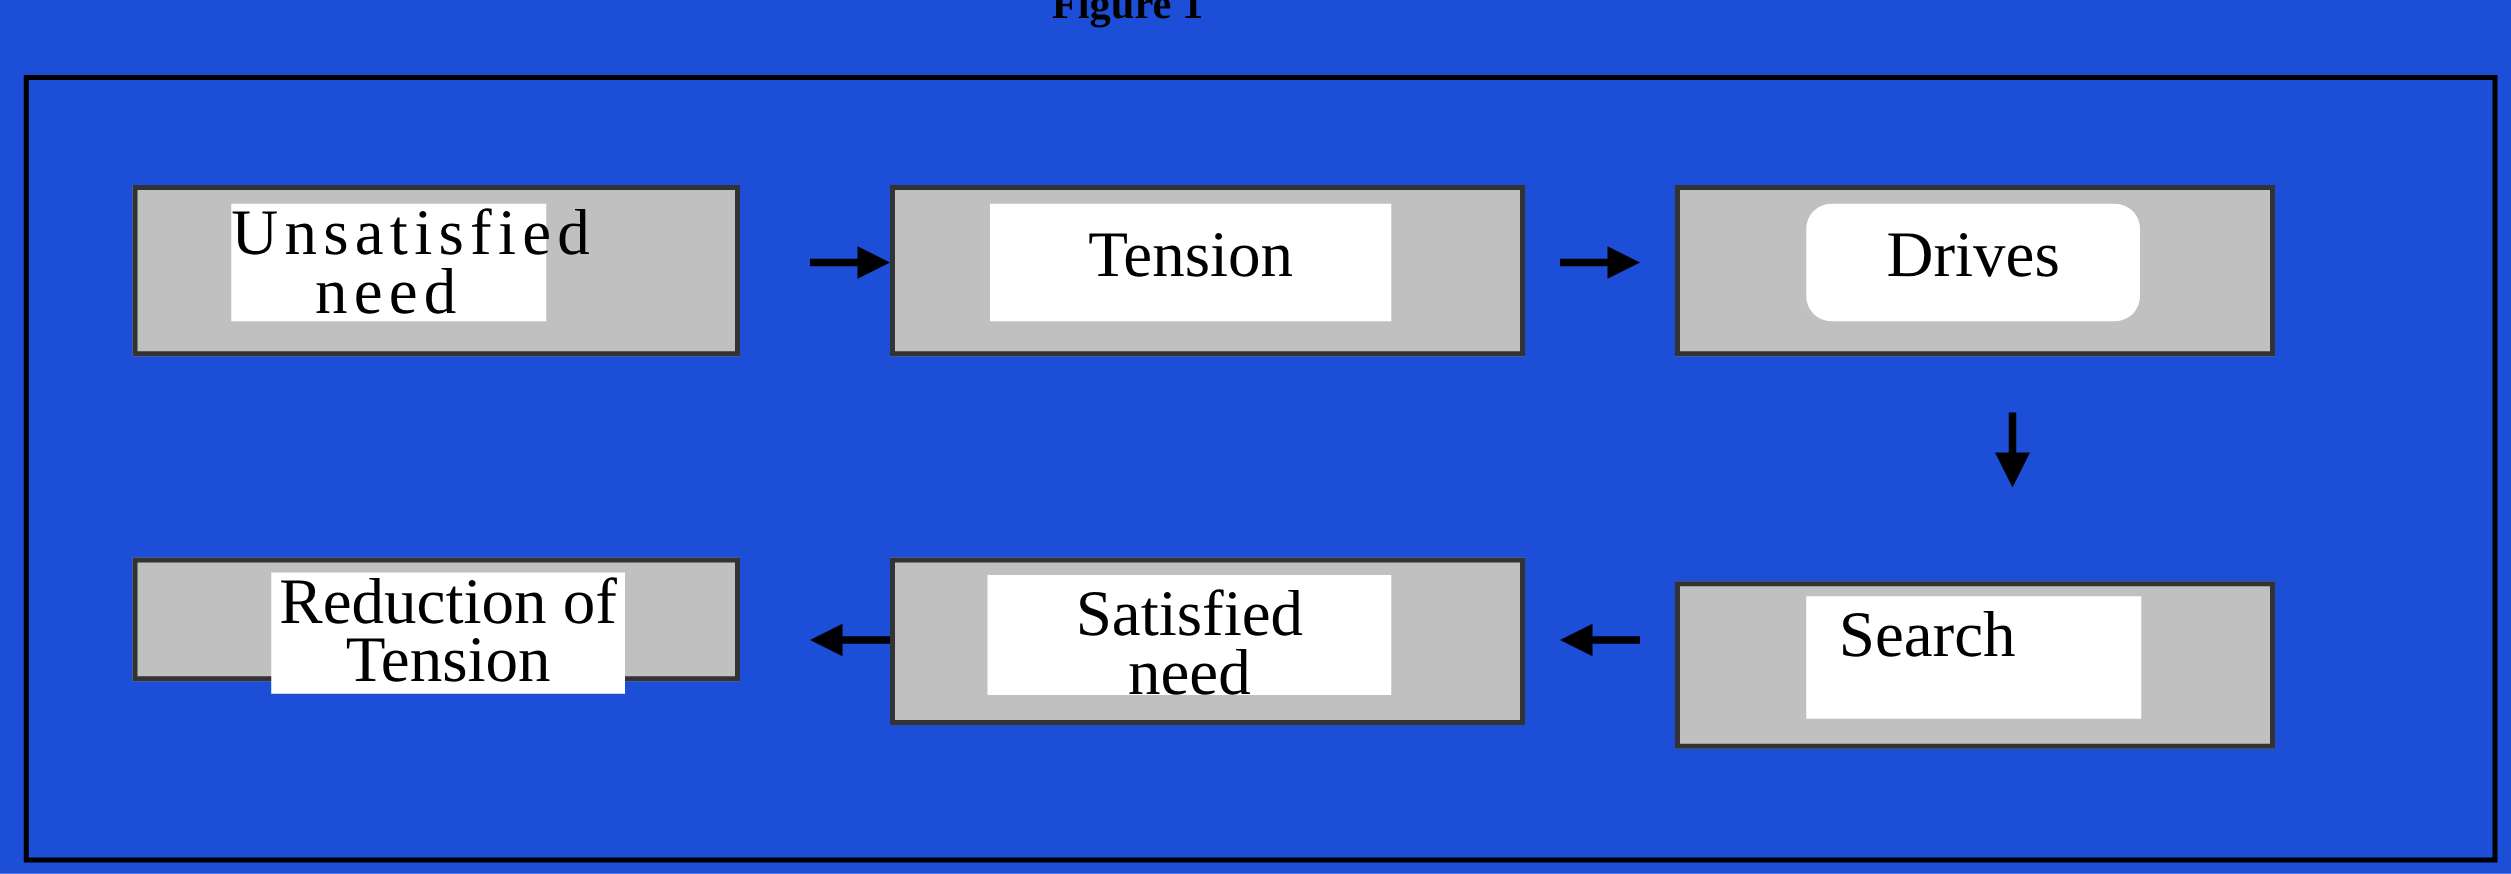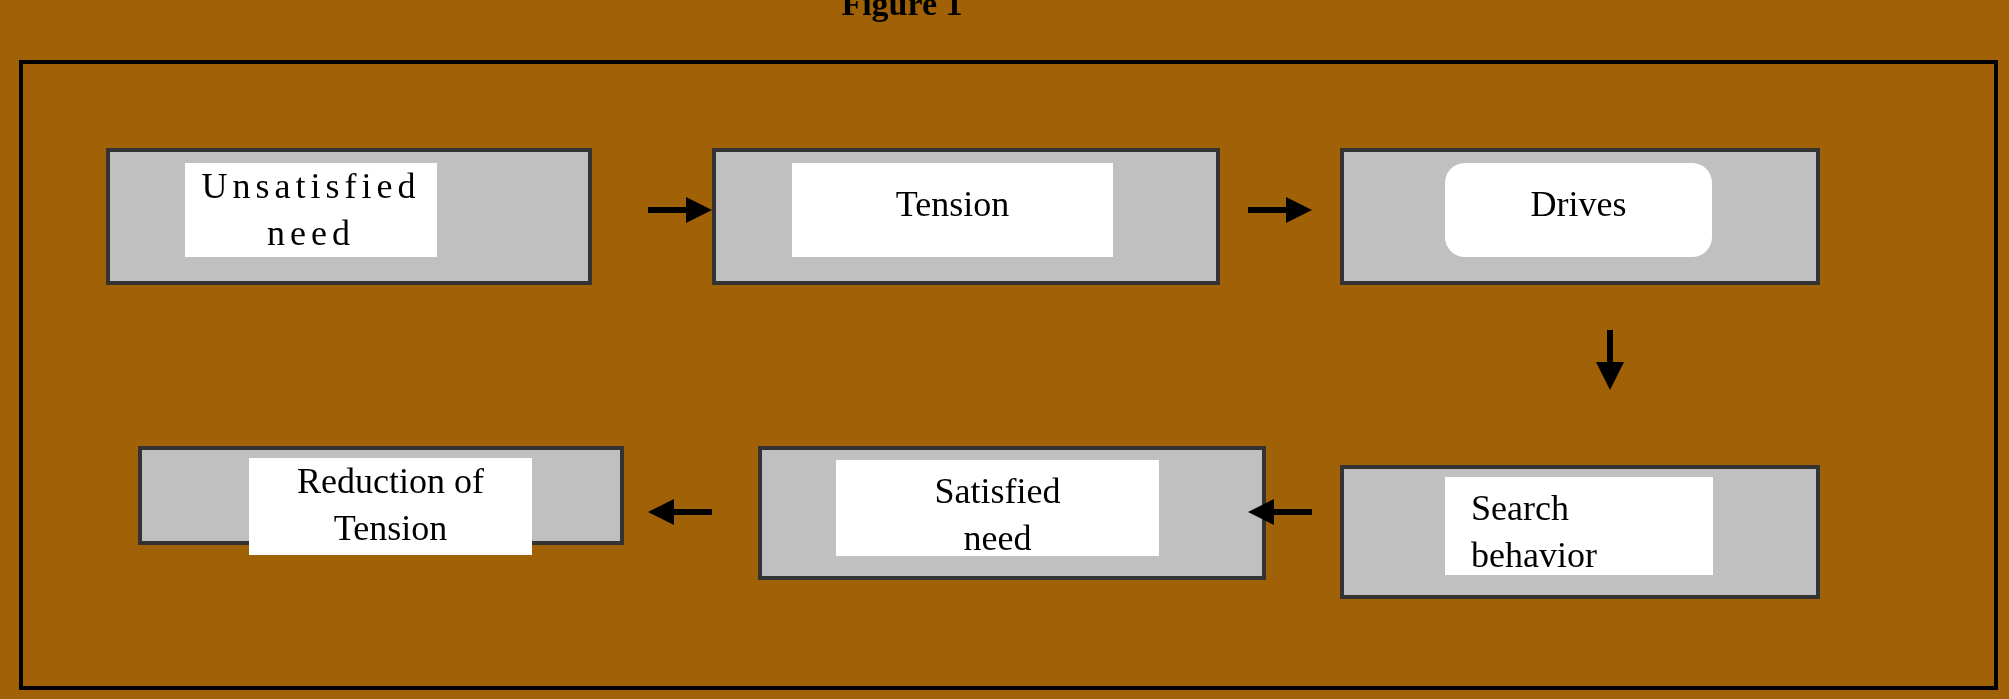--- a/index.html
+++ b/index.html
@@ -6,28 +6,28 @@
     --box-fill:#c0c0c0;
     --box-border:#333333;
     --frame-border:#000000;
     --arrow:#000000;
     --label-bg:#ffffff;
     --text:#000000;
   }
   *{margin:0;padding:0;box-sizing:border-box;}
   html,body{width:2009px;height:699px;background:#ffffff;overflow:hidden;
     font-family:"Liberation Serif", serif;}
-  .stage{position:absolute;left:0;top:0;width:2009px;height:699px;background:#a16207;}
+  .stage{position:absolute;left:0;top:0;width:2009px;height:699px;background:#1d4ed8;}
   .figure-title{position:absolute;left:902px;top:-15px;transform:translateX(-50%);
     font-size:34px;font-weight:bold;color:var(--text);white-space:nowrap;}
   .frame{position:absolute;left:19px;top:60px;width:1979px;height:630px;
     border:4px solid var(--frame-border);background:transparent;}
   .box{position:absolute;background:var(--box-fill);border:4px solid var(--box-border);}
   .label{position:absolute;background:var(--label-bg);color:var(--text);
-    font-size:36px;line-height:47px;text-align:center;}
+    font-size:52px;line-height:47px;text-align:center;}
   .label .l{display:block;}
   .spaced .l{letter-spacing:5px;}
   .pt18{padding-top:18px;}
   .pt8{padding-top:8px;}
   .align-left{text-align:left;padding-left:26px;}
   .shaft,.head{position:absolute;}
   .shaft{background:var(--arrow);}
   .head{width:0;height:0;}
   .head.right{border-left:26px solid var(--arrow);border-top:13px solid transparent;border-bottom:13px solid transparent;}
   .head.left{border-right:26px solid var(--arrow);border-top:13px solid transparent;border-bottom:13px solid transparent;}
@@ -56,38 +56,37 @@
     </div>
   </div>
 
   <div class="box" style="left:1340px;top:148px;width:480px;height:137px;">
     <div class="label pt18" style="left:101px;top:11px;width:267px;height:94px;border-radius:20px;">
       <span class="l">Drives</span>
       <span class="l"></span>
     </div>
   </div>
 
-  <div class="box" style="left:106px;top:446px;width:486px;height:99px;margin-left:32px;">
+  <div class="box" style="left:106px;top:446px;width:486px;height:99px;">
     <div class="label" style="left:107px;top:8px;width:283px;height:97px;">
       <span class="l">Reduction of</span>
       <span class="l">Tension</span>
     </div>
   </div>
 
-  <div class="box" style="left:712px;top:446px;width:508px;height:134px;margin-left:46px;">
+  <div class="box" style="left:712px;top:446px;width:508px;height:134px;">
     <div class="label pt8" style="left:74px;top:10px;width:323px;height:96px;">
       <span class="l">Satisfied</span>
       <span class="l">need</span>
     </div>
   </div>
 
   <div class="box" style="left:1340px;top:446px;width:480px;height:134px;margin-top:19px;">
     <div class="label pt8 align-left" style="left:101px;top:8px;width:268px;height:98px;">
       <span class="l">Search</span>
-      <span class="l">behavior</span>
     </div>
   </div>
 
   <div>
     <div class="shaft" style="left:648px;top:207px;width:44px;height:6px;"></div>
     <div class="head right" style="left:686px;top:197px;"></div>
   </div>
 
   <div>
     <div class="shaft" style="left:1248px;top:207px;width:44px;height:6px;"></div>

